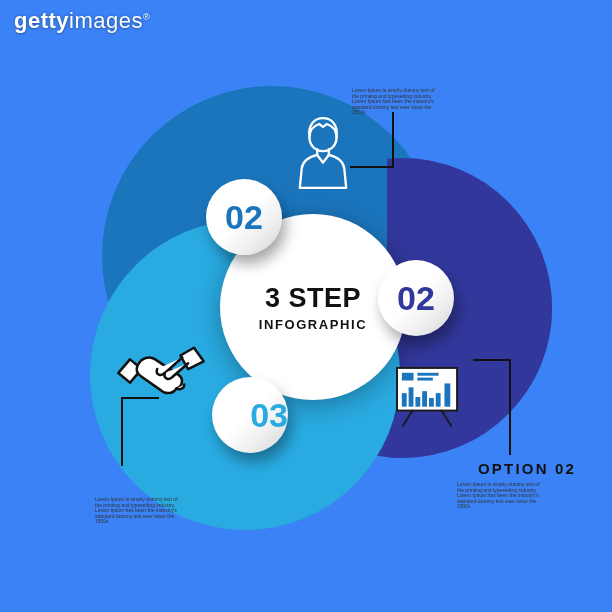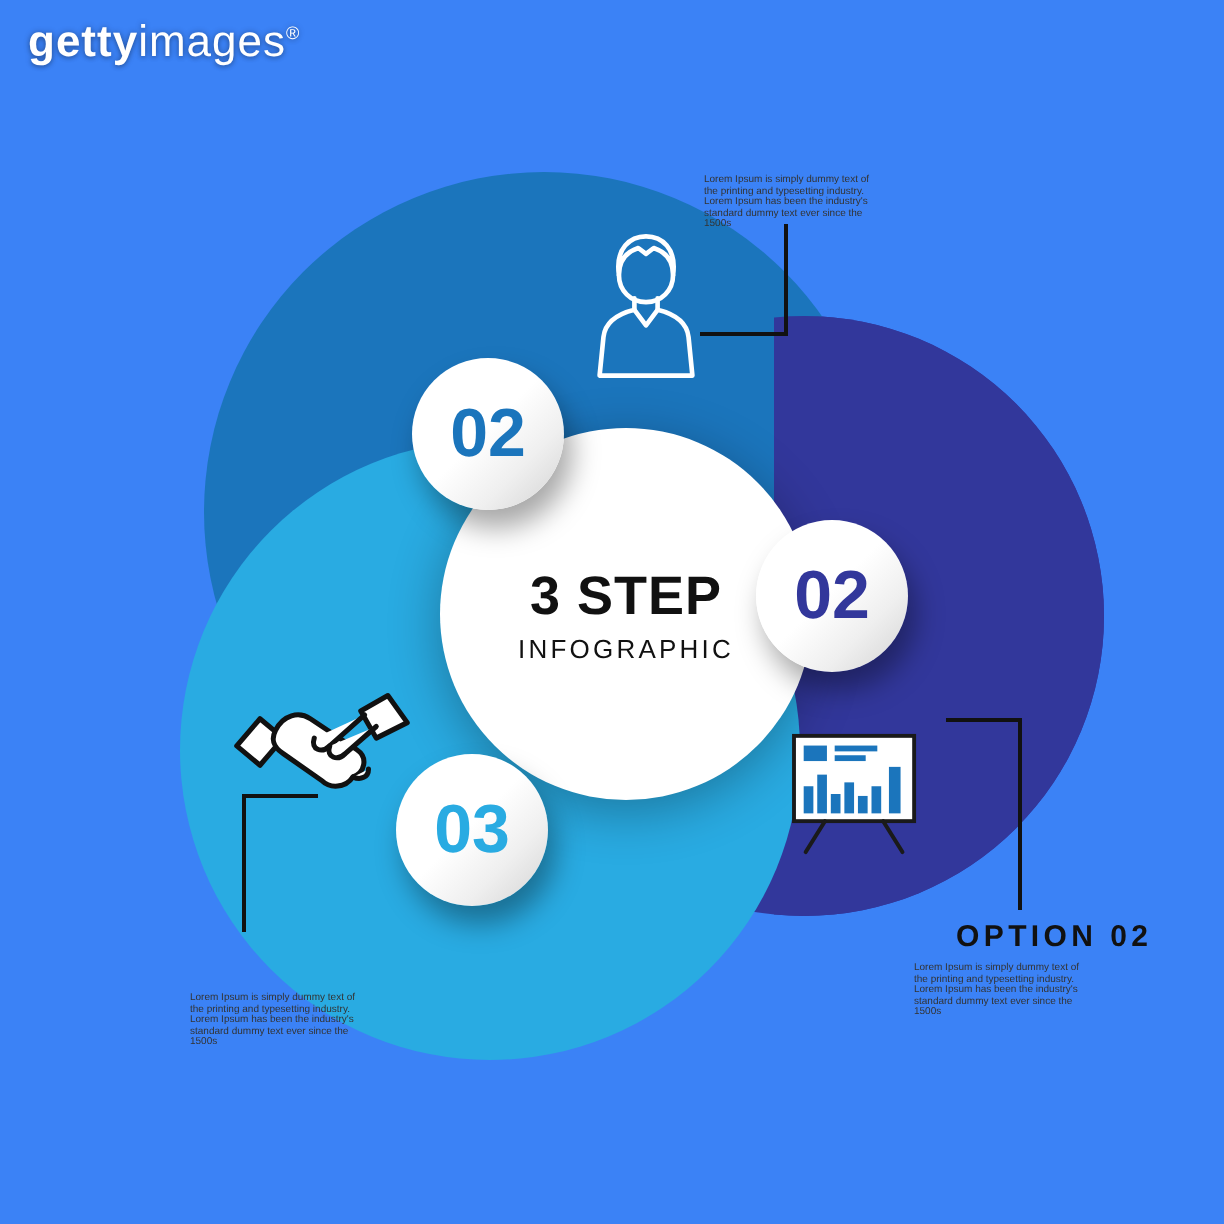--- a/index.html
+++ b/index.html
@@ -15,32 +15,32 @@
     clip-path: inset(0 0 0 45%);
   }
   .disc-light  { left:90px;  top:220px; width:310px; height:310px; z-index:4; }
   .disc-center {
     left:220px; top:214px; width:186px; height:186px; z-index:5;
     background:#ffffff; border-radius:50%;
     box-shadow: 0 6px 26px rgba(0,0,0,0.30);
     display:flex; flex-direction:column; align-items:center; justify-content:center;
   }
   .center-title { font-size:27px; font-weight:800; color:#111; letter-spacing:0.5px; }
-  .center-subtitle { font-size:13px; font-weight:400; color:#111; letter-spacing:1.6px; margin-top:3px; }
+  .center-subtitle { font-size:13px; font-weight:700; color:#111; letter-spacing:1.6px; margin-top:3px; }
 
   .badge {
     position:absolute; width:76px; height:76px; border-radius:50%; z-index:9;
     background: linear-gradient(135deg, #ffffff 48%, #efefef 72%, #d2d2d2 100%);
     box-shadow: 4px 9px 14px rgba(0,0,0,0.35);
     display:flex; align-items:center; justify-content:center;
     font-size:34px; font-weight:800;
   }
   .badge-1 { left:206px; top:179px; }
   .badge-2 { left:378px; top:260px; }
-  .badge-3 { left:198px; top:377px; }
+  .badge-3 { left:212px; top:377px;justify-content:flex-end; }
 
   .icon { position:absolute; z-index:6; }
   .icon-person    { left:294px; top:114px; width:58px; height:78px; }
   .icon-chart     { left:395px; top:366px; width:66px; height:62px; }
   .icon-handshake { left:114px; top:340px; width:94px; height:62px; }
 
   .connector { position:absolute; background:#111; z-index:7; }
   .c1-v { left:392px; top:112px; width:2px;  height:56px; }
   .c1-h { left:350px; top:166px; width:44px; height:2px;  }
   .c2-h { left:473px; top:359px; width:38px; height:2px;  }

